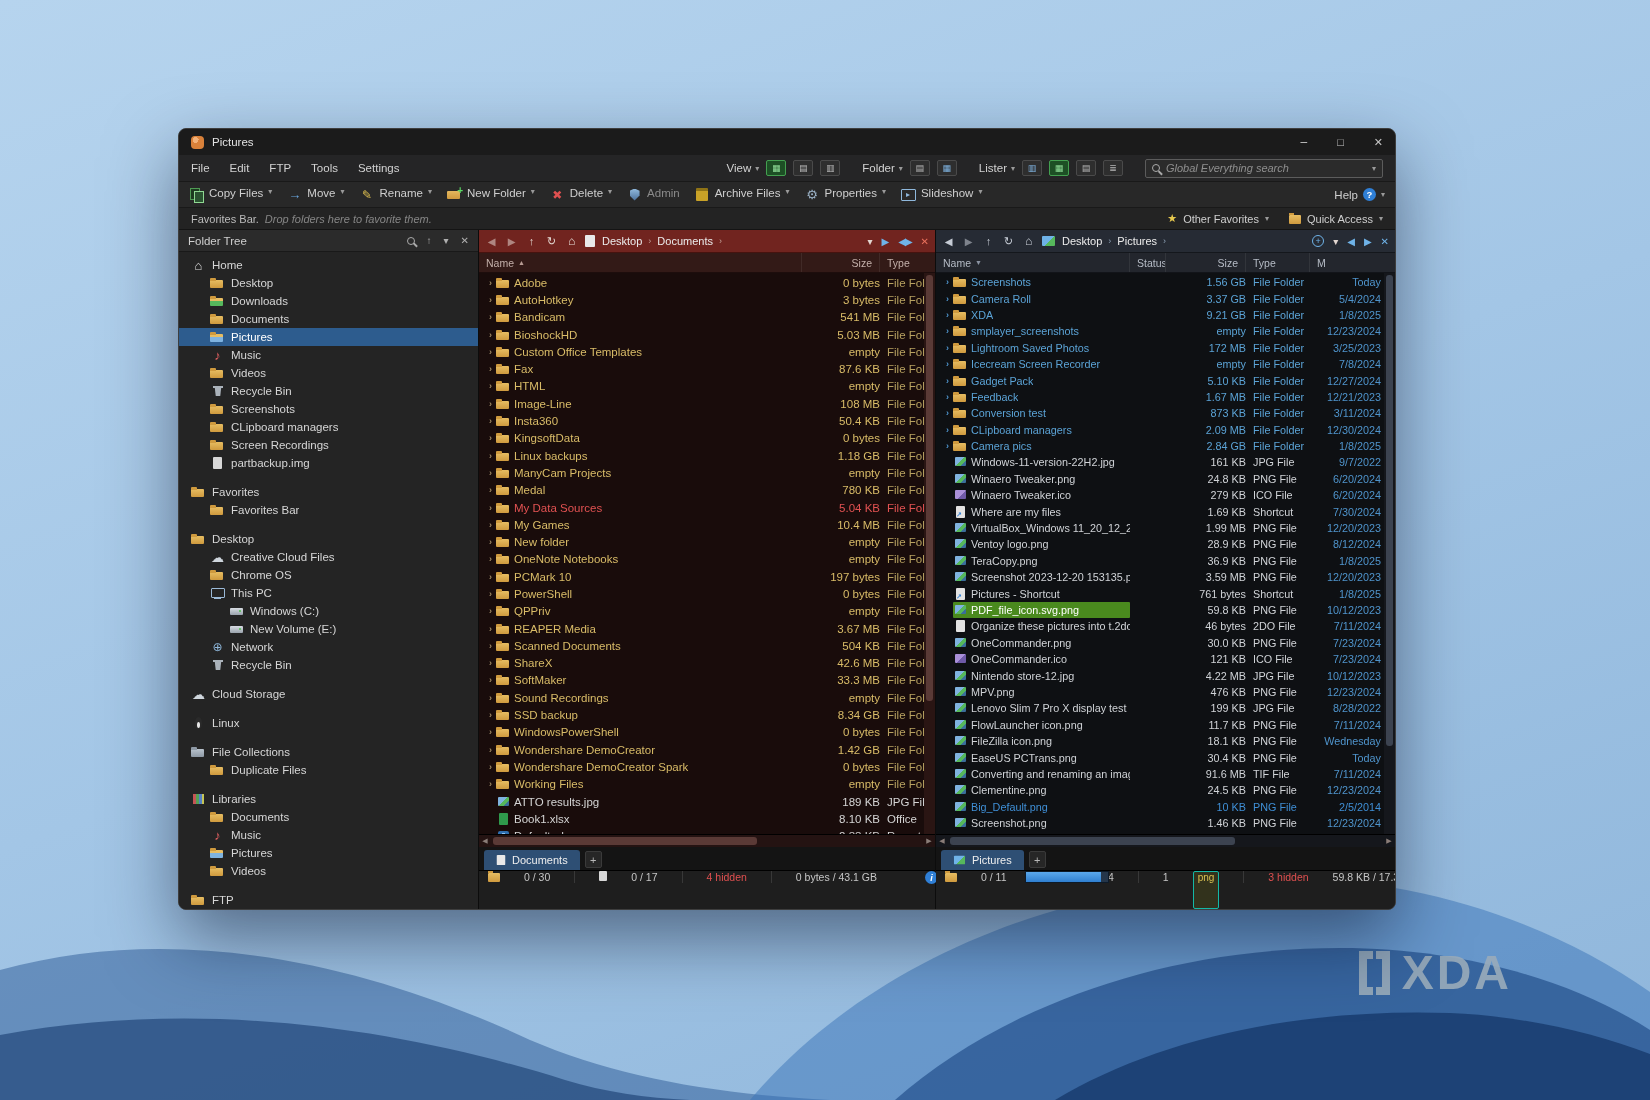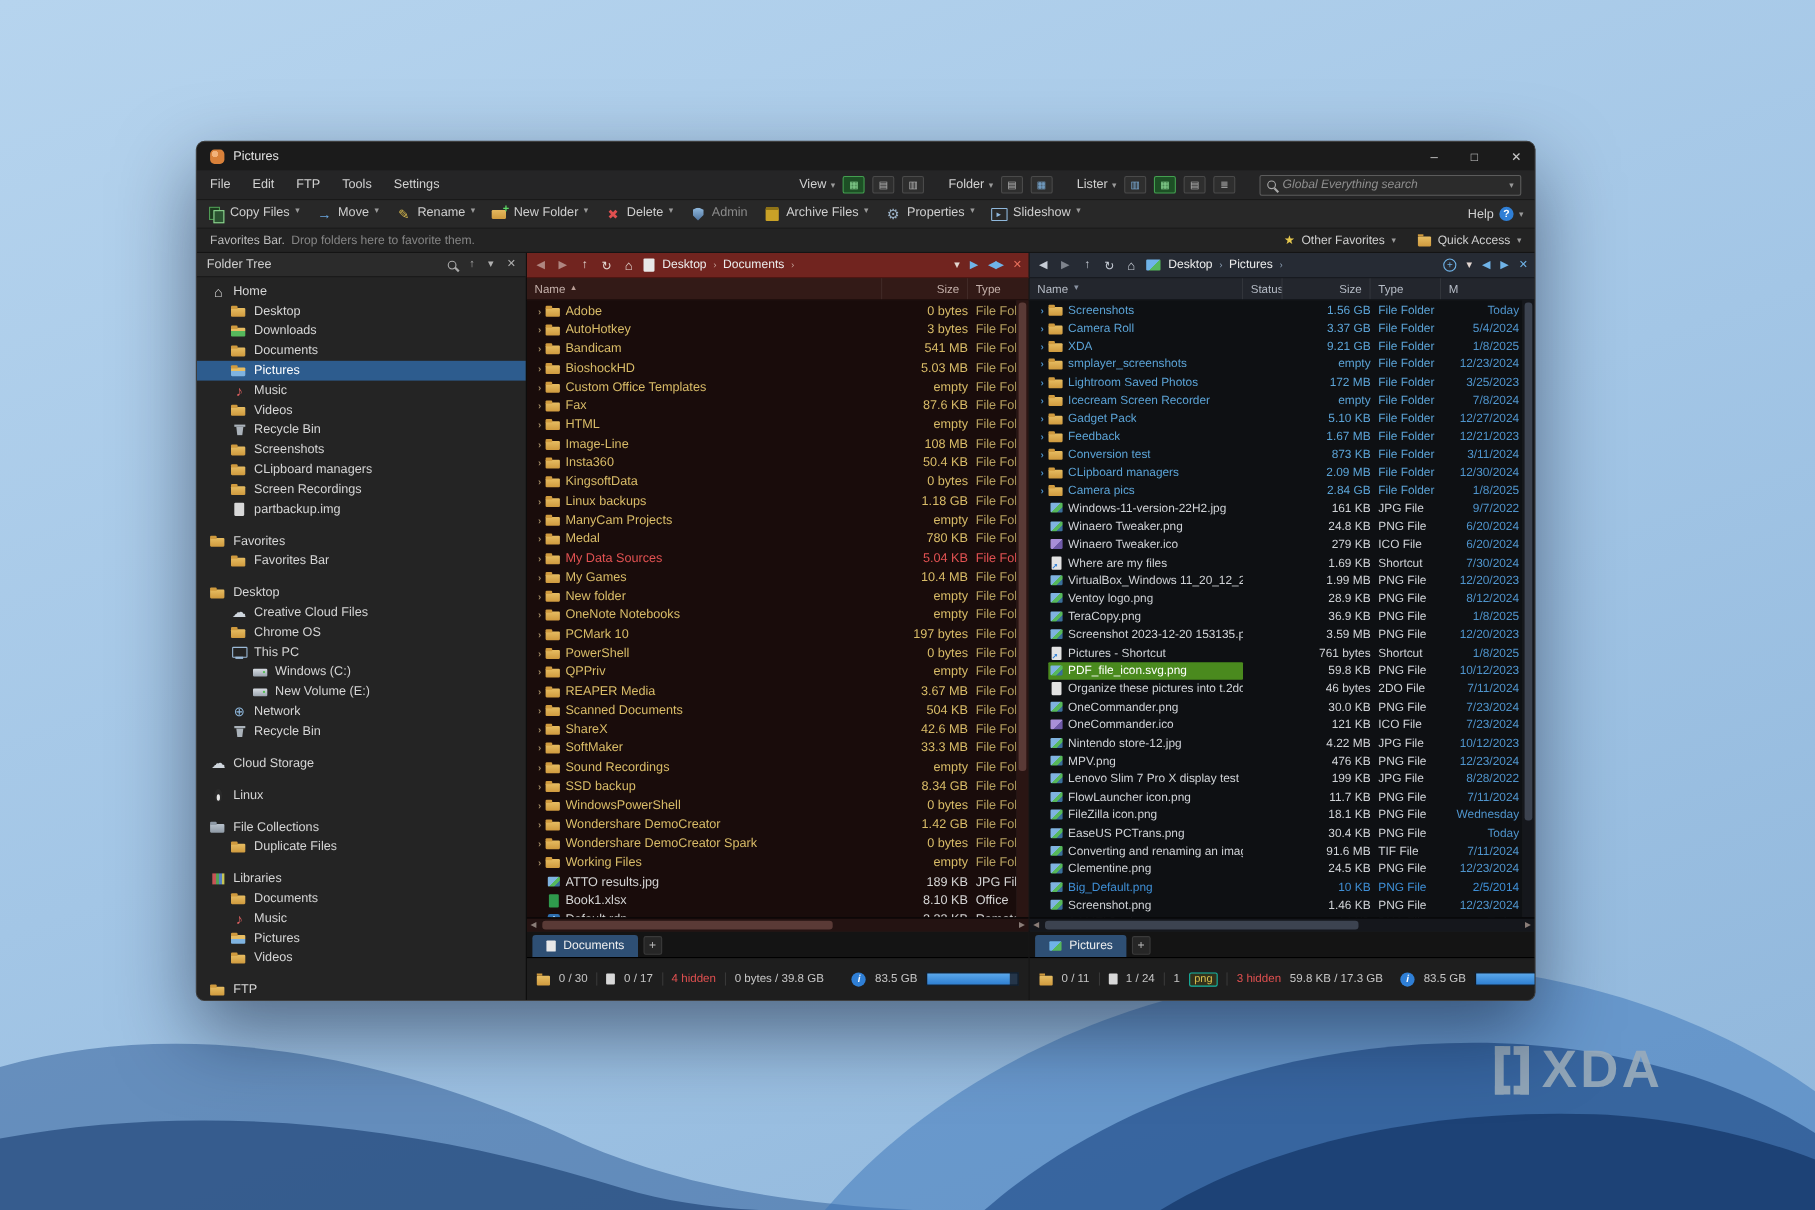--- a/index.html
+++ b/index.html
@@ -58,21 +58,21 @@
 .ic-archive::before{content:"";width:12px;height:10px;background:#c9a227;border-top:3px solid #8f7316;border-radius:1px}
 .ic-props::before{content:"⚙";color:#9ab0c4;font-size:13px}
 .ic-slide::before{content:"";width:13px;height:10px;border:1.3px solid #8fb8dc;border-radius:1px}
 .ic-slide::after{content:"▸";position:absolute;font-size:8px;color:#8fb8dc;left:5px;top:2.5px}
 .tb-right{margin-left:auto;display:flex;align-items:center;gap:5px}
 .hlp{width:13px;height:13px;border-radius:50%;background:#2f7fd6;color:#fff;font-size:9.5px;display:flex;align-items:center;justify-content:center;font-weight:bold}
 .hlp::before{content:"?"}
 
 .favbar{height:22px;background:#232323;border-bottom:1px solid #141414;display:flex;align-items:center;padding:0 12px;font-size:11px;flex:none}
 .fav-title{color:#bcbcbc;margin-right:6px}
-.fav-hint{color:#868686;}
+.fav-hint{color:#868686;font-style:italic}
 .fav-right{margin-left:auto;display:flex;align-items:center;gap:20px}
 .fav-dd{display:flex;align-items:center;gap:6px;color:#cfcfcf}
 .star::before{content:"★";color:#e6c84e;font-size:11px}
 
 
 .main{flex:1;display:flex;min-height:0}
 .tree-col{width:300px;flex:none;background:#242424;border-right:1px solid #0c0c0c;display:flex;flex-direction:column;min-height:0}
 .tree-head{height:22px;background:#2b2b2b;border-bottom:1px solid #191919;display:flex;align-items:center;padding:0 9px;flex:none}
 .tree-head .lbl{font-size:11.5px;color:#cfcfcf}
 .th-icons{margin-left:auto;display:flex;gap:12px;align-items:center;color:#b0b0b0;font-size:10px}
@@ -206,21 +206,21 @@
 .harrow{position:absolute;top:0;bottom:0;width:12px;display:flex;align-items:center;justify-content:center;font-size:7px;color:#8a7d78}
 .harrow.l{left:0}
 .harrow.r{right:0}
 .harrow.l::before{content:"◀"}
 .harrow.r::before{content:"▶"}
 
 .tabbar{height:23px;background:#141414;display:flex;align-items:flex-end;padding:0 5px;gap:5px;flex:none}
 .tab{height:20px;display:flex;align-items:center;gap:6px;padding:0 12px;background:#2e4f74;color:#eee;font-size:11px;border-radius:3px 3px 0 0}
 .newtab{width:17px;height:17px;margin-bottom:2px;background:#262626;border:1px solid #3a3a3a;color:#b8b8b8;font-size:11px;display:flex;align-items:center;justify-content:center;border-radius:2px}
 
-.statusbar{height:39px;background:#1e1e1e;border-top:1px solid #000;display:flex;align-items:center;padding:0 9px;gap:8px;font-size:10.5px;color:#c6c6c6;flex:none;white-space:nowrap}
+.statusbar{height:39px;background:#1e1e1e;border-top:1px solid #000;display:flex;padding:0 9px;gap:24px;font-size:10.5px;color:#c6c6c6;flex:none;white-space:nowrap}
 .sb-red{color:#e05050}
 .sb-flex{flex:1}
 .sb-sep{width:1px;height:12px;background:#383838;flex:none}
 .chip{border:1px solid #14b8a6;background:#32321c;color:#d8c050;padding:0 4px;border-radius:2px;font-size:10px}
 .s-folder{width:12px;height:9px;background:linear-gradient(#e7bd62,#cf9a3e);border-radius:1px;position:relative;flex:none;margin-top:2px}
 .s-folder::before{content:"";position:absolute;top:-2px;left:0;width:5px;height:2px;background:#cf9a3e}
 .s-file{width:8px;height:10px;background:#d8d8d8;border-radius:1px;flex:none}
 .s-info{width:13px;height:13px;border-radius:50%;background:#2f7fd6;color:#fff;font-size:9px;display:flex;align-items:center;justify-content:center;font-style:italic;font-weight:bold;flex:none}
 .s-info::before{content:"i"}
 .diskbar{width:84px;height:12px;background:#25364a;border:1px solid #0d1a28;position:relative;flex:none}
@@ -876,21 +876,21 @@
       </div>
       <div class="statusbar">
         <span class="s-folder"></span>
         <span>0 / 30</span>
         <span class="sb-sep"></span>
         <span class="s-file"></span>
         <span>0 / 17</span>
         <span class="sb-sep"></span>
         <span class="sb-red">4 hidden</span>
         <span class="sb-sep"></span>
-        <span>0 bytes / 39.8 GB</span>
+        <span>0 bytes / 43.1 GB</span>
         <span class="sb-flex"></span>
         <span class="s-info"></span>
         <span>83.5 GB</span>
         <span class="diskbar">
             <span class="fill"></span>
           </span>
       </div>
     </div>
 
     <div class="pane pane-right">

